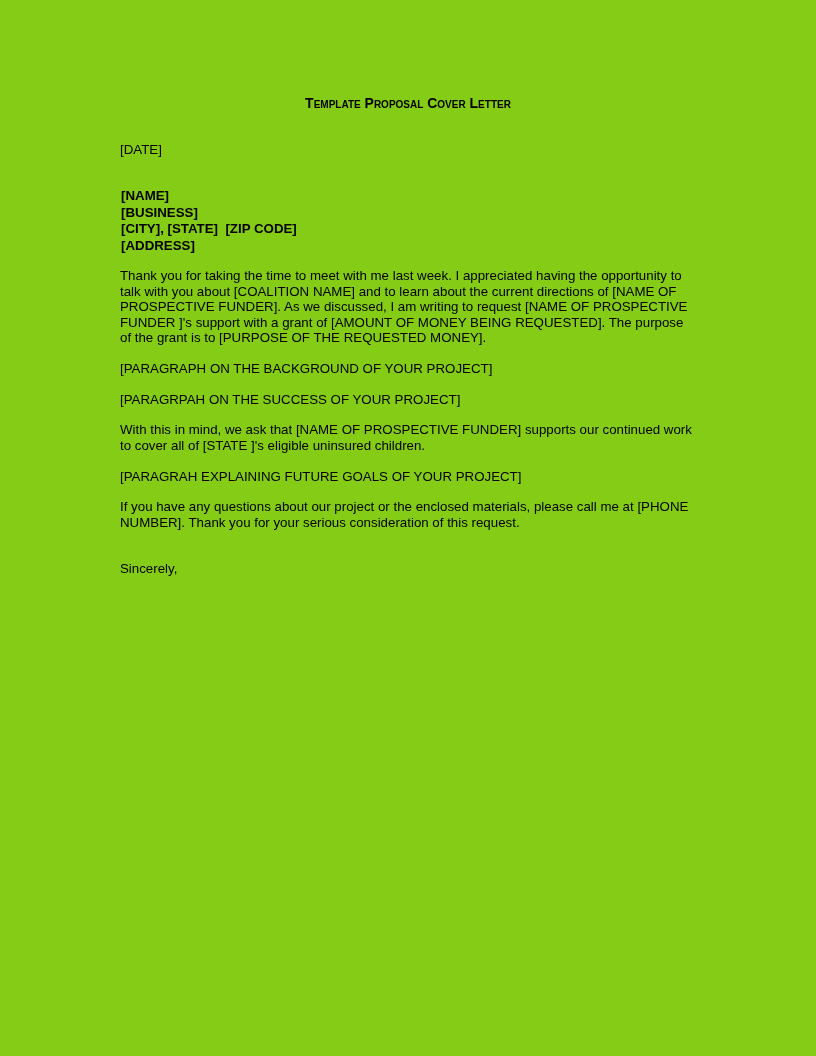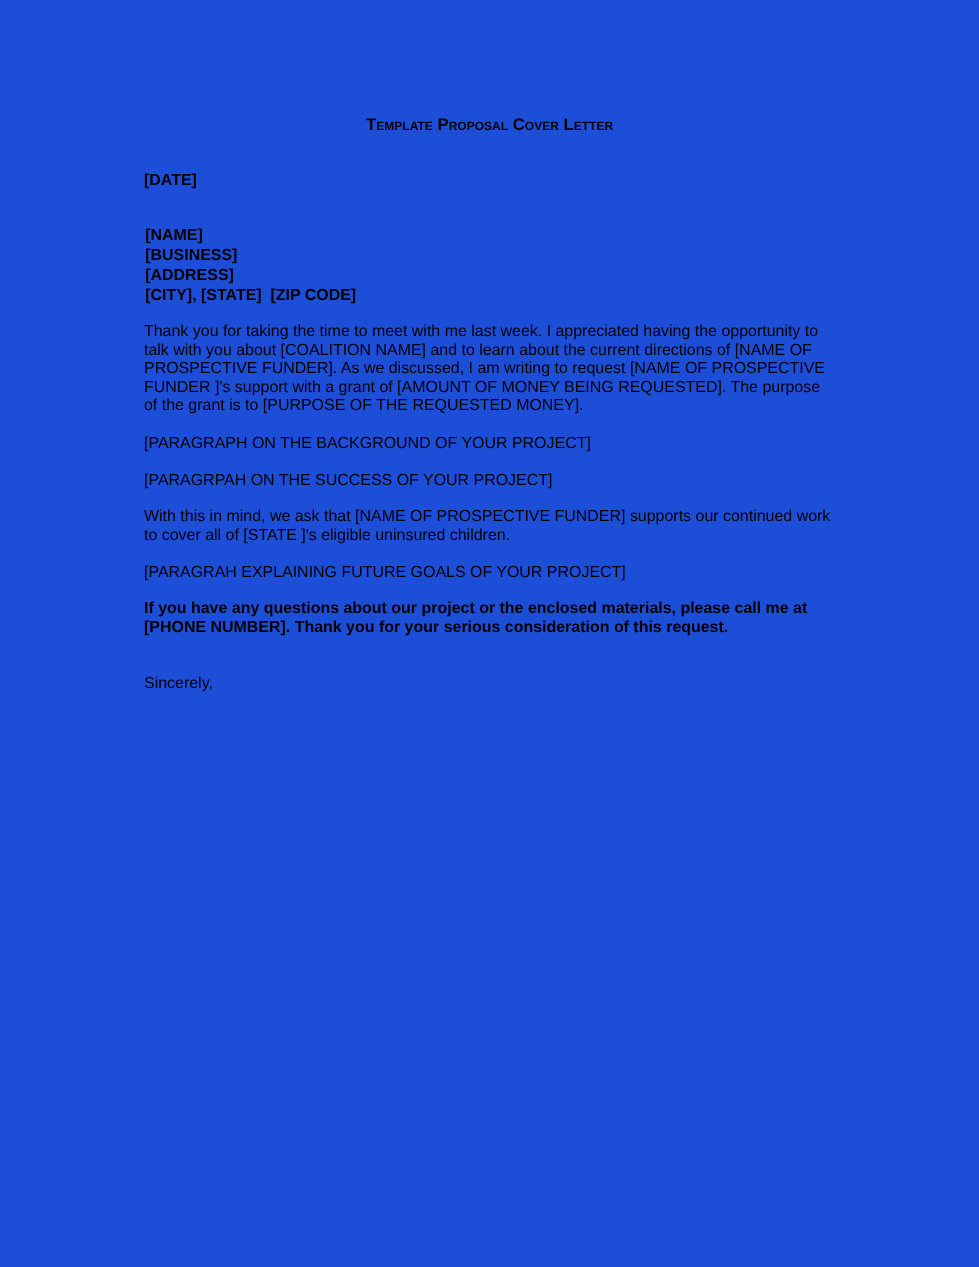--- a/index.html
+++ b/index.html
@@ -3,21 +3,21 @@
 <meta charset="utf-8">
 <style>
   html, body {
     margin: 0;
     padding: 0;
     background: #ffffff;
   }
   .page {
     width: 816px;
     height: 1056px;
-    background: #1d4ed8;
+    background: #84cc16;
     box-sizing: border-box;
     padding: 96px 120px 0 120px;
     font-family: "Liberation Sans", sans-serif;
     font-size: 13.3px;
     line-height: 15.4px;
     color: #000000;
     overflow: hidden;
   }
   .doc-title {
     margin: 0 0 30.8px 0;
@@ -26,21 +26,20 @@
     font-variant: small-caps;
     font-size: 14px;
     line-height: 15.4px;
   }
   p {
     margin: 0 0 15.4px 0;
     white-space: pre-wrap;
   }
   p.gap-2 {
     margin-bottom: 30.8px;
-    font-weight: bold;
   }
   .recipient-line {
     margin: 1px;
     white-space: pre-wrap;
     font-weight: bold;
   }
   .recipient-block {
     margin: 0 0 15.4px 0;
   }
 </style>
@@ -49,22 +48,22 @@
 
 <div class="page">
 
   <p class="doc-title">Template Proposal Cover Letter</p>
 
   <p class="gap-2">[DATE]</p>
 
   <div class="recipient-block">
     <p class="recipient-line">[NAME]</p>
     <p class="recipient-line">[BUSINESS]</p>
+    <p class="recipient-line">[CITY], [STATE]  [ZIP CODE]</p>
     <p class="recipient-line">[ADDRESS]</p>
-    <p class="recipient-line">[CITY], [STATE]  [ZIP CODE]</p>
   </div>
 
 
   <p>Thank you for taking the time to meet with me last week. I appreciated having the opportunity to talk with you about [COALITION NAME] and to learn about the current directions of [NAME OF PROSPECTIVE FUNDER]. As we discussed, I am writing to request [NAME OF PROSPECTIVE FUNDER ]'s support with a grant of [AMOUNT OF MONEY BEING REQUESTED]. The purpose of the grant is to [PURPOSE OF THE REQUESTED MONEY].</p>
 
   <p>[PARAGRAPH ON THE BACKGROUND OF YOUR PROJECT]</p>
 
   <p>[PARAGRPAH ON THE SUCCESS OF YOUR PROJECT]</p>
 
   <p>With this in mind, we ask that [NAME OF PROSPECTIVE FUNDER] supports our continued work to cover all of [STATE ]'s eligible uninsured children.</p>

